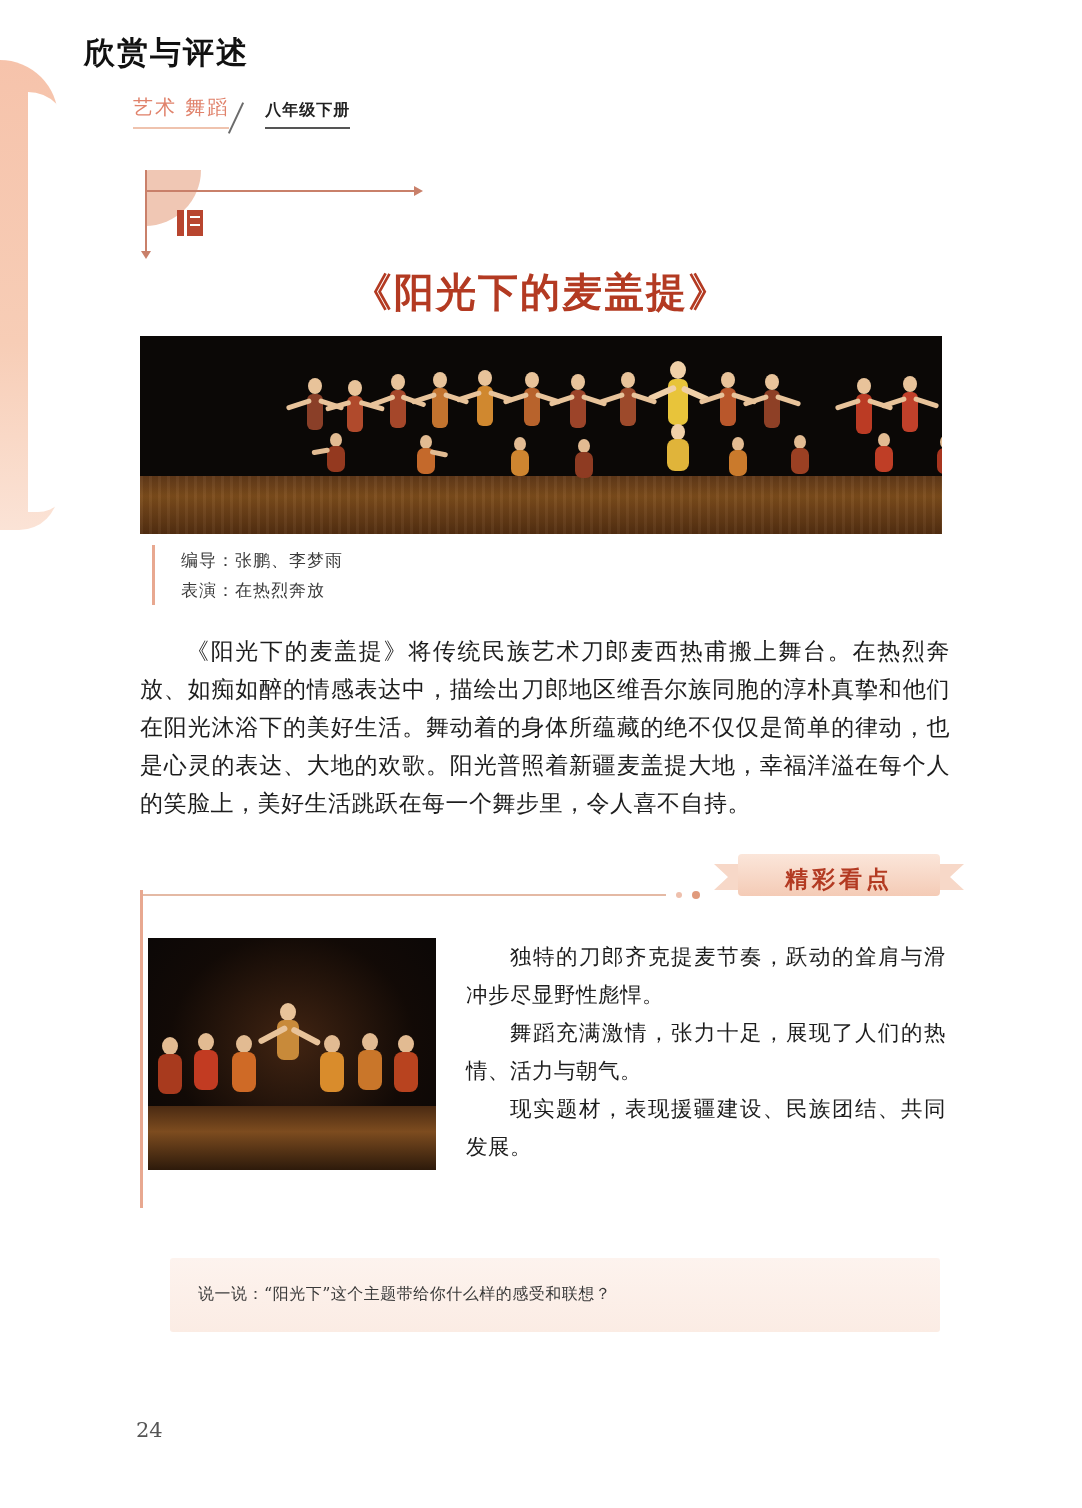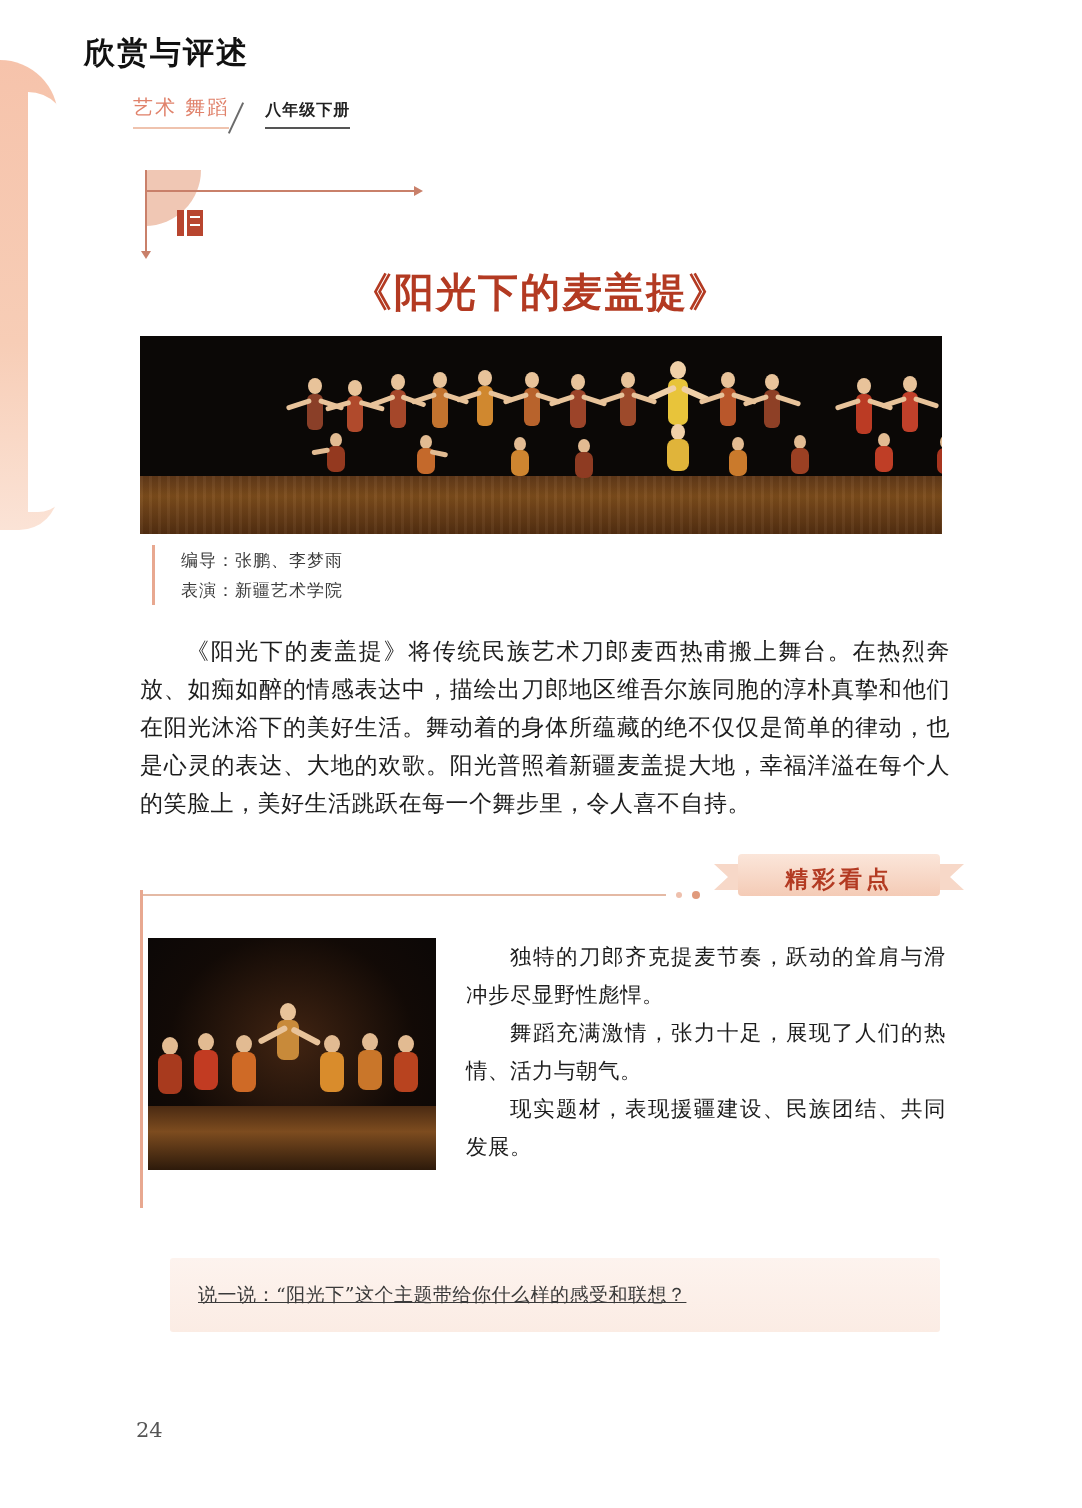--- a/index.html
+++ b/index.html
@@ -358,25 +358,24 @@
     position: absolute;
     left: 170px;
     top: 1258px;
     width: 770px;
     padding: 18px 28px 20px 28px;
     background: linear-gradient(180deg, #fdf3ee 0%, #fbece4 100%);
     border-radius: 3px;
     font-family: "DejaVu Serif", "Liberation Serif", serif;
   }
   .question-box div {
-    font-size: 19px;
+    font-size: 16px;
     line-height: 36px;
     color: #3a3a3a;
     letter-spacing: 0.5px;
-    text-decoration: underline;
   }
 
   .page-num {
     position: absolute;
     left: 136px;
     top: 1418px;
     font-size: 21px;
     color: #555;
     font-family: "DejaVu Serif", "Liberation Serif", serif;
   }
@@ -537,21 +536,21 @@
             <ellipse cx="0" cy="0" rx="6" ry="7" fill="#e2bb92"></ellipse>
             <rect x="-9" y="6" width="18" height="26" rx="7" fill="#a8351f"></rect>
           </g>
       </g>
     </g>
   </svg>
 </div>
 
 <div class="credits">
   <div>编导：张鹏、李梦雨</div>
-  <div>表演：新疆艺术学院</div>
+  <div>表演：在热烈奔放</div>
 </div>
 
 <div class="body-text">《阳光下的麦盖提》将传统民族艺术刀郎麦西热甫搬上舞台。在热烈奔放、如痴如醉的情感表达中，描绘出刀郎地区维吾尔族同胞的淳朴真挚和他们在阳光沐浴下的美好生活。舞动着的身体所蕴藏的绝不仅仅是简单的律动，也是心灵的表达、大地的欢歌。阳光普照着新疆麦盖提大地，幸福洋溢在每个人的笑脸上，美好生活跳跃在每一个舞步里，令人喜不自持。</div>
 
 <div class="ribbon">
   <div class="tail-l"></div>
   <div class="tail-r"></div>
   <div class="band"></div>
   <div class="label">精彩看点</div>
 </div>

